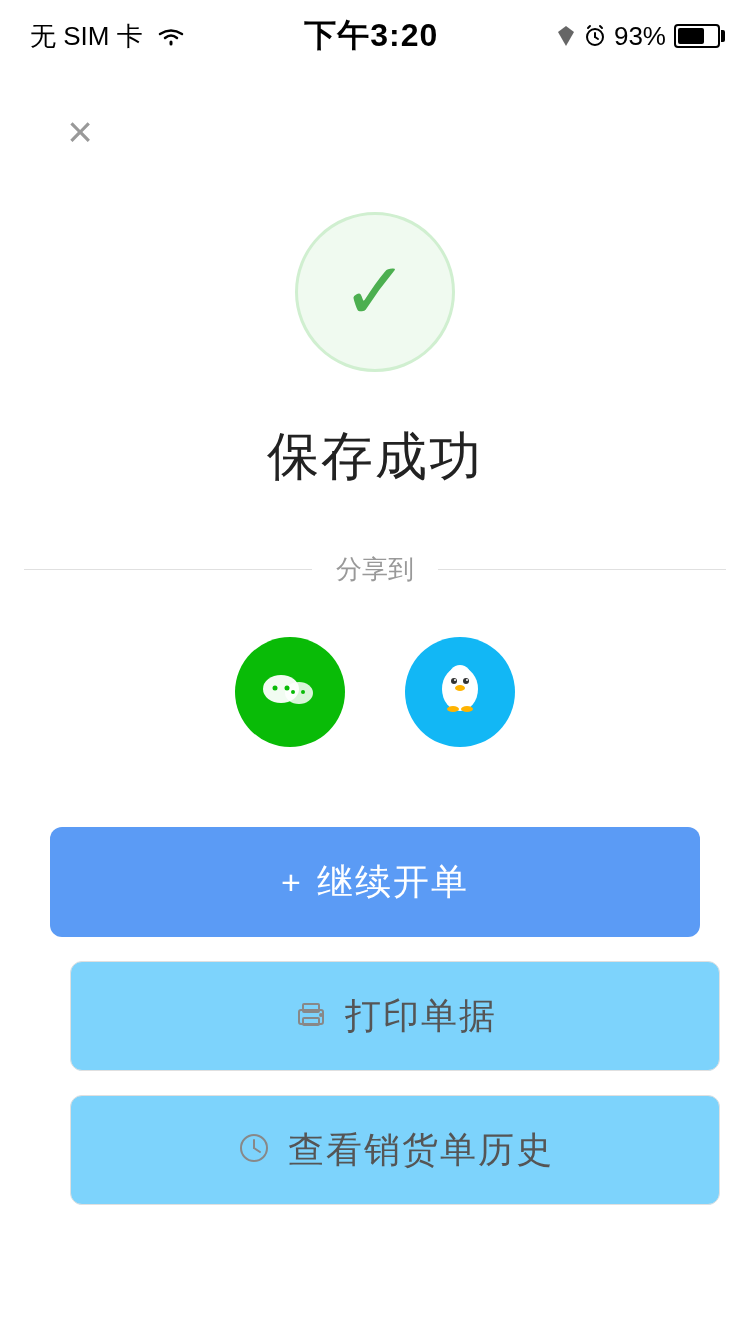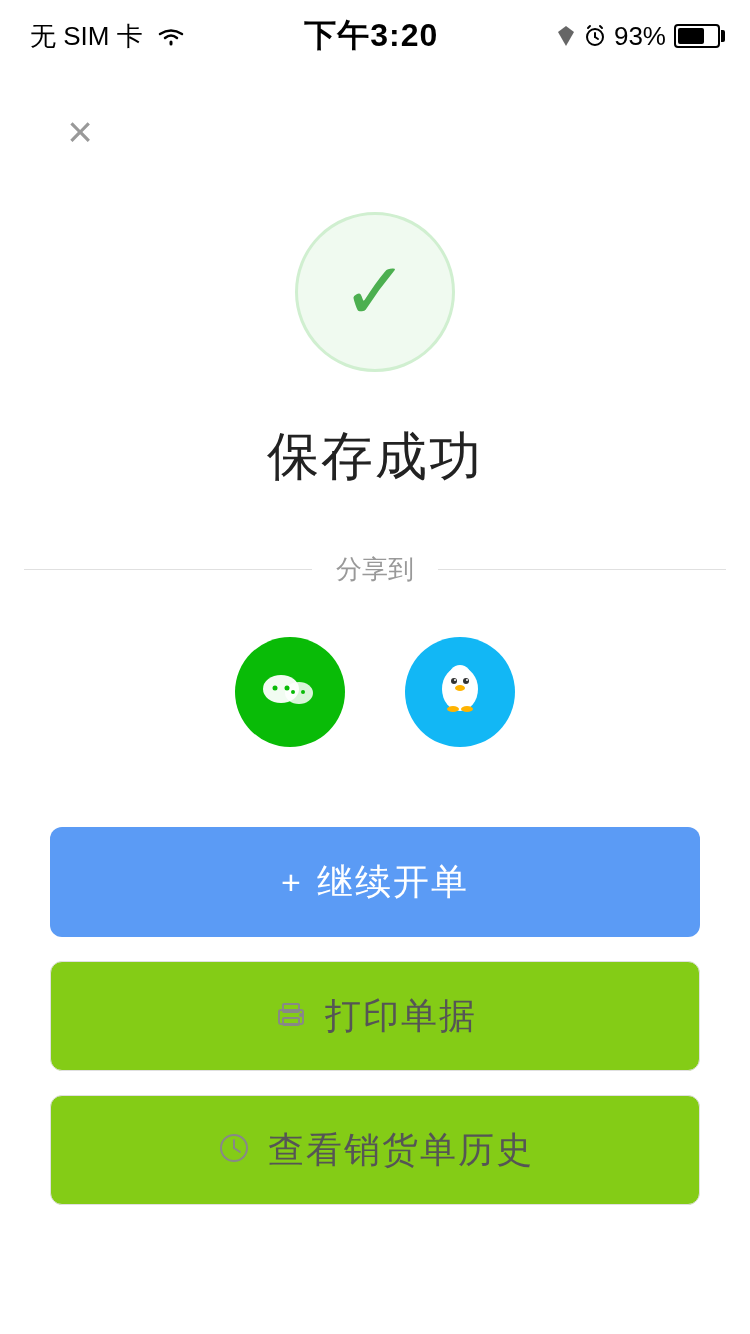--- a/index.html
+++ b/index.html
@@ -225,23 +225,24 @@
       border: none;
       outline: none;
     }
 
     .action-btn-primary {
       background: #5B9BF5;
       color: #ffffff;
     }
 
     .action-btn-secondary {
-      background: #84cc16;
+      background: #7dd3fc;
       color: #555;
       border: 1px solid #e0e0e0;
+      margin-left: 20px;
     }
 
     .btn-icon {
       font-size: 34px;
       line-height: 1;
     }
 
     .btn-label {
       letter-spacing: 2px;
     }

